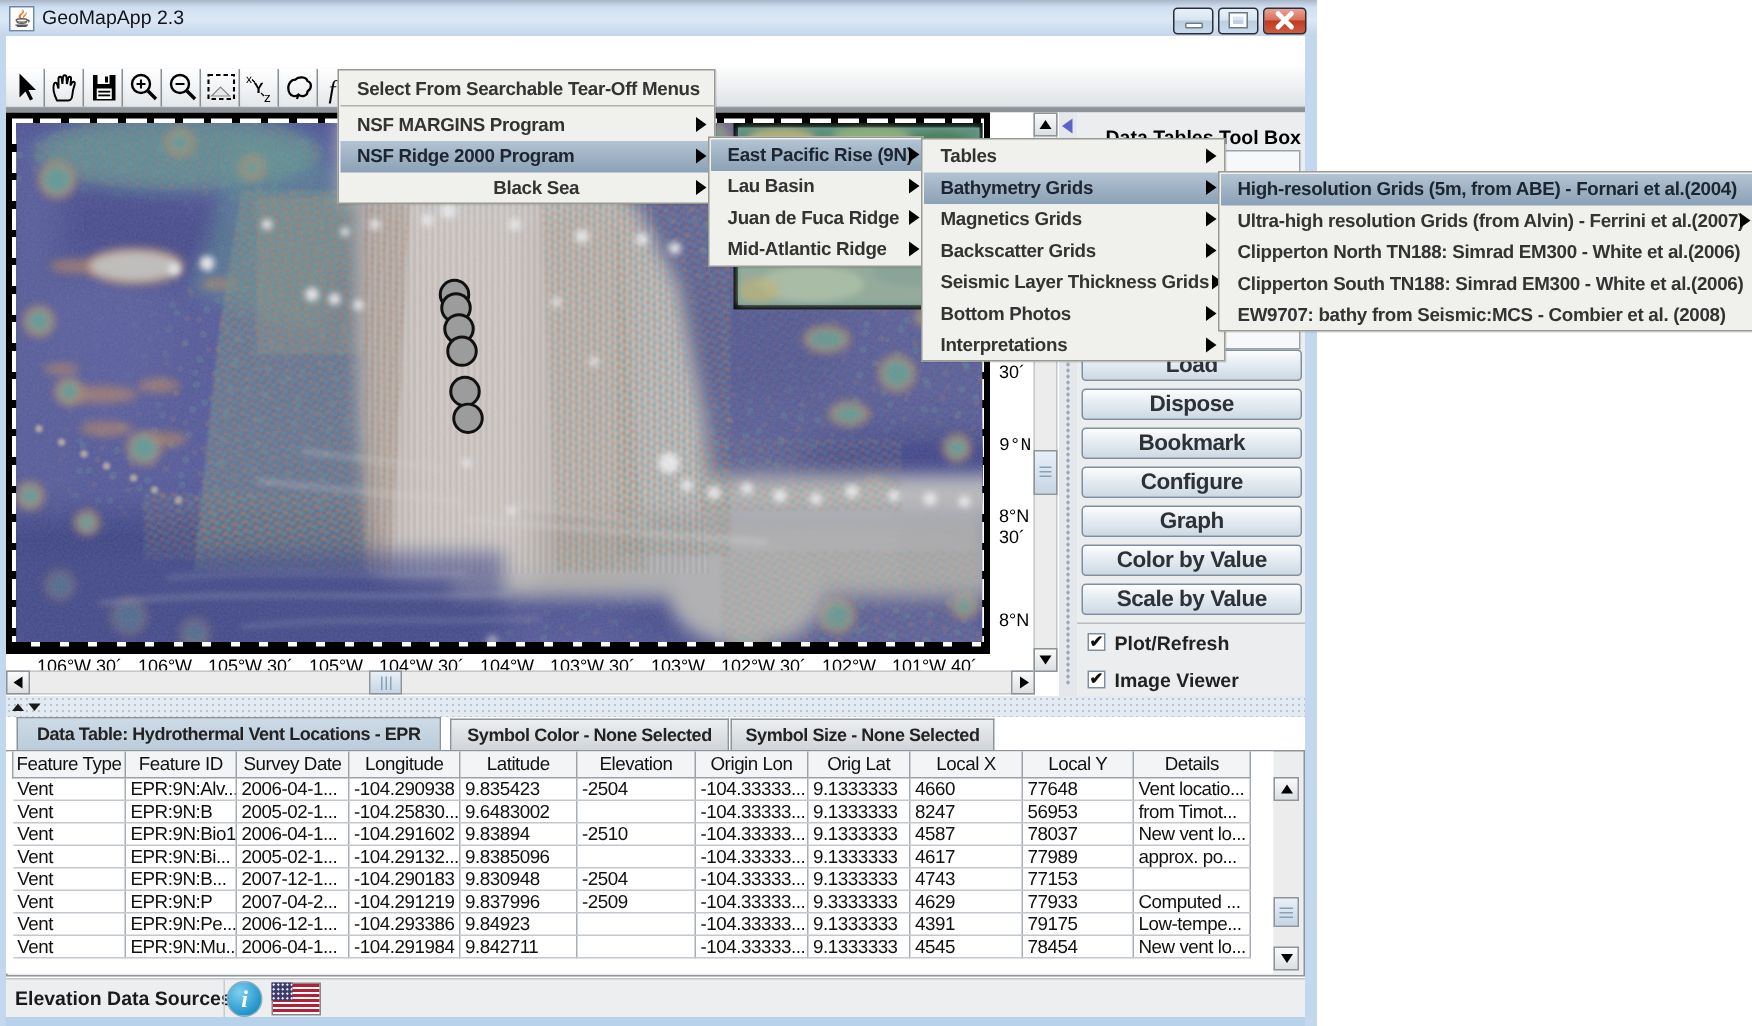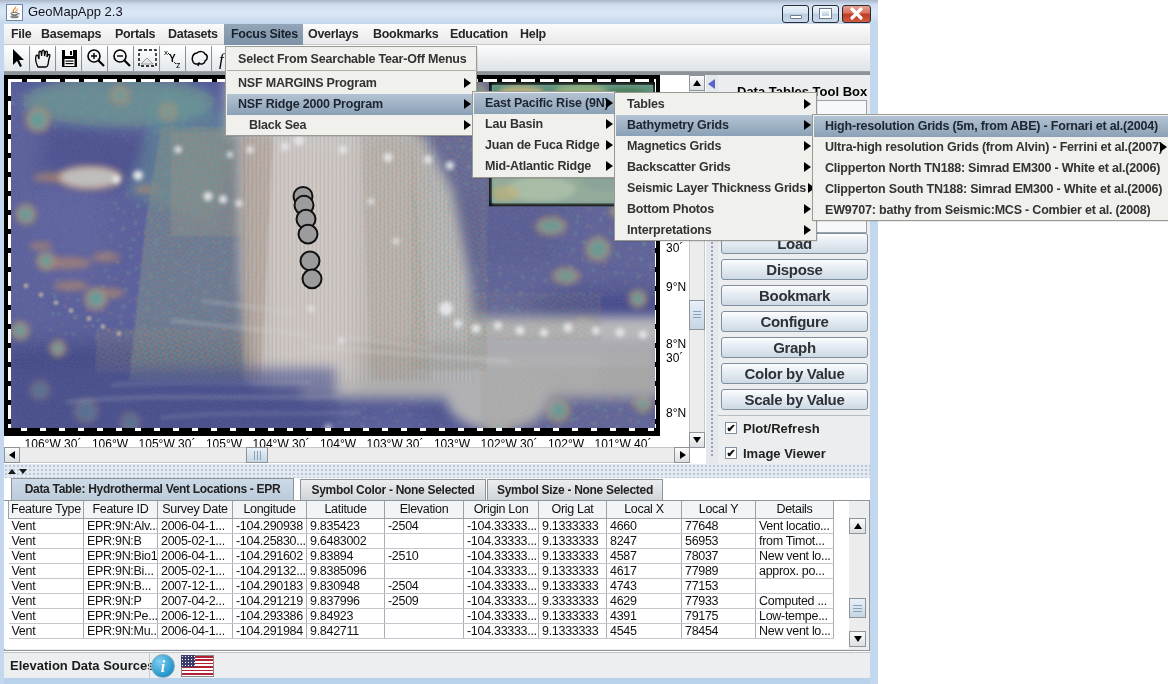--- a/index.html
+++ b/index.html
@@ -109,32 +109,20 @@
       </div>
     <div class="capbtn" style="left:812px; width:27px; background:linear-gradient(#e8f1fa 0%,#d7e5f2 45%,#bccfe2 50%,#c8d9ea 100%);">
       <div style="position:absolute; left:7px; top:3px; width:11px; height:9px; border:2px solid #fff; outline:1px solid #6d7b8a; background:transparent;"></div>
       </div>
     <div class="capbtn" style="left:842px; width:29px; background:linear-gradient(#e8a296 0%,#d8705c 45%,#c03a20 50%,#cc5c42 100%);">
       <svg width="27" height="16" viewBox="0 0 27 16" style="position:absolute;left:0;top:0;">
           <path d="M9 3 L18 12 M18 3 L9 12" stroke="#fff" stroke-width="3.2" stroke-linecap="round"></path>
           <path d="M9 3 L18 12 M18 3 L9 12" stroke="#ffffff" stroke-width="2" stroke-linecap="round"></path>
         </svg>
       </div>
-  </div>
-  <div id="menubar">
-    <div id="mhl"></div>
-    <div class="mitem" style="left:7px;">File</div>
-    <div class="mitem" style="left:37px;">Basemaps</div>
-    <div class="mitem" style="left:111px;">Portals</div>
-    <div class="mitem" style="left:164px;">Datasets</div>
-    <div class="mitem" style="left:227px; color:#16202c;">Focus Sites</div>
-    <div class="mitem" style="left:304px;">Overlays</div>
-    <div class="mitem" style="left:369px;">Bookmarks</div>
-    <div class="mitem" style="left:446px;">Education</div>
-    <div class="mitem" style="left:516px;">Help</div>
   </div>
   <div id="toolbar">
     <div class="tbtn" style="left:1px;"><svg width="25" height="25" viewBox="0 0 25 25">
           <path d="M8 3 L8 19 L12 15 L15 21 L17 20 L14 14 L19 14 Z" fill="#000"></path>
         </svg></div>
     <div class="tbtn" style="left:27px;"><svg width="25" height="25" viewBox="0 0 25 25">
           <path d="M7 21 C5 17 4 13 5 10 C5.5 8.5 7 9 7.2 10.5 L8 13 L8 6.5 C8 4.8 10 4.8 10.2 6.5 L10.6 10 L11 5.5 C11.2 3.8 13.2 3.8 13.3 5.5 L13.6 10 L14.4 6.2 C14.8 4.6 16.6 5 16.4 6.6 L15.9 11 L17 9.2 C17.8 7.8 19.4 8.6 18.8 10.2 C17.8 13 17.4 15 17.2 17.5 C17 19.5 16 21 14.5 21 Z" fill="none" stroke="#000" stroke-width="1.3"></path>
         </svg></div>
     <div class="tbtn" style="left:53px;"><svg width="25" height="25" viewBox="0 0 25 25">
           <rect x="5" y="4" width="15" height="17" fill="#000"></rect>
@@ -409,21 +397,21 @@
     <div class="lonlab" style="left:163px;">105°W 30´</div>
     <div class="lonlab" style="left:220px;">105°W</div>
     <div class="lonlab" style="left:277px;">104°W 30´</div>
     <div class="lonlab" style="left:334px;">104°W</div>
     <div class="lonlab" style="left:391px;">103°W 30´</div>
     <div class="lonlab" style="left:448px;">103°W</div>
     <div class="lonlab" style="left:505px;">102°W 30´</div>
     <div class="lonlab" style="left:562px;">102°W</div>
     <div class="lonlab" style="left:619px;">101°W 40´</div>
     <div class="latlab" style="top:166px;">30´</div>
-    <div class="latlab" style="top:205px;">9°N</div>
+    <div class="latlab" style="top:215px;font-family:Liberation Mono, monospace;">9°N</div>
     <div class="latlab" style="top:262px;">8°N<br>30´</div>
     <div class="latlab" style="top:331px;">8°N</div>
 
     <div class="sbtrack" style="left:0px; top:372px; width:686px; height:16px; border:1px solid #c4c8cc;"></div>
     <div class="sbbtn" style="left:0px; top:372px; width:16px; height:16px;"></div>
     <div class="tri" style="left:5px; top:376px; border-right:6px solid #000; border-top:4px solid transparent; border-bottom:4px solid transparent;"></div>
     <div class="sbbtn" style="left:670px; top:372px; width:16px; height:16px;"></div>
     <div class="tri" style="left:676px; top:376px; border-left:6px solid #000; border-top:4px solid transparent; border-bottom:4px solid transparent;"></div>
     <div class="sbthumb" style="left:242px; top:372px; width:22px; height:16px;">
       <div style="position:absolute;left:7px;top:3px;width:1px;height:9px;background:#8aa0b4;"></div>
@@ -634,21 +622,21 @@
   </div>
   <div id="winbottom"></div>
   <div id="winleft"></div>
   <div id="winright"></div>
 </div>
 
 <div class="menu" style="left:225px; top:46px; width:252px; height:90px;">
   <div class="mrow" style="top:26px; width:250px; padding-left:11px;">NSF MARGINS Program<div class="marr" style="right:6px;"></div></div>
   <div class="mrow" style="top:1px; width:250px; padding-left:11px; border-bottom:1px solid #b0b0a8; height:23px; line-height:23px;">Select From Searchable Tear-Off Menus</div>
   <div class="mrow mrowhl" style="top:47px; width:250px; padding-left:11px;">NSF Ridge 2000 Program<div class="marr" style="right:6px;"></div></div>
-  <div class="mrow" style="top:68px; width:250px; padding-left:22px;">Black Sea<div class="marr" style="right:6px;"></div></div>
+  <div class="mrow" style="top:68px; width:250px; padding-left:11px;text-align:center;">Black Sea<div class="marr" style="right:6px;"></div></div>
 </div>
 
 <div class="menu" style="left:472px; top:91px; width:144px; height:87px;">
   <div class="mrow mrowhl" style="top:1px; width:142px; padding-left:11px;">East Pacific Rise (9N)<div class="marr" style="right:3px;"></div></div>
   <div class="mrow" style="top:22px; width:142px; padding-left:11px;">Lau Basin<div class="marr" style="right:3px;"></div></div>
   <div class="mrow" style="top:43px; width:142px; padding-left:11px;">Juan de Fuca Ridge<div class="marr" style="right:3px;"></div></div>
   <div class="mrow" style="top:64px; width:142px; padding-left:11px;">Mid-Atlantic Ridge<div class="marr" style="right:3px;"></div></div>
 </div>
 
 <div class="menu" style="left:614px; top:92px; width:203px; height:149px;">

